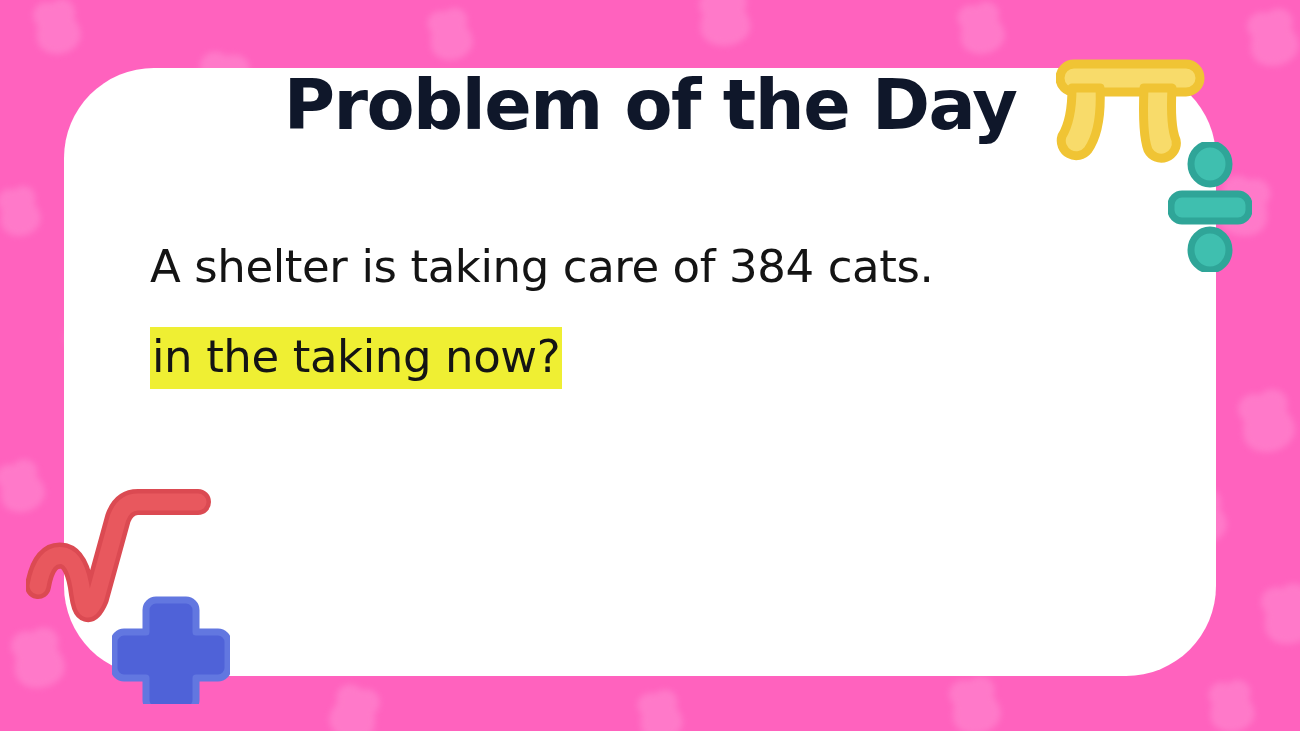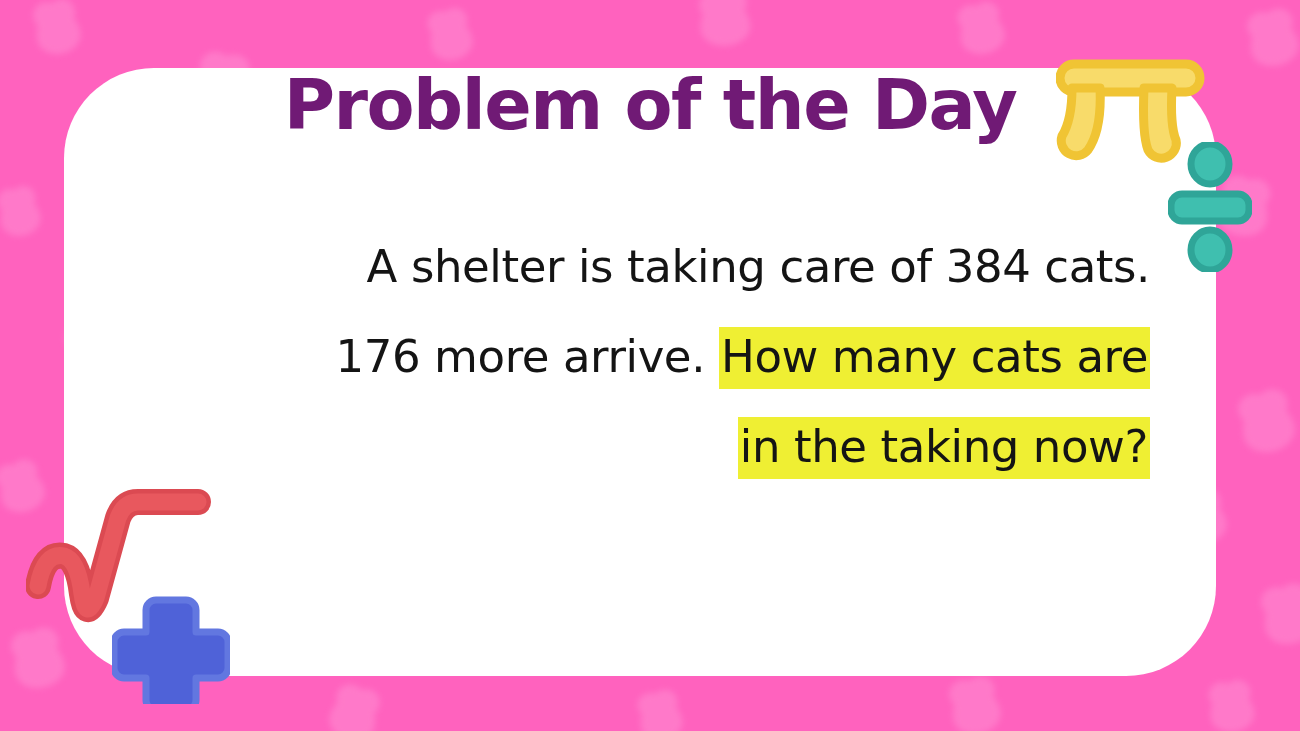--- a/index.html
+++ b/index.html
@@ -72,30 +72,30 @@
     align-items: center;
     z-index: 4;
   }
 
   #page-title {
     margin-top: 70px;
     font-family: "DejaVu Sans", sans-serif;
     font-weight: 700;
     font-size: 70px;
     letter-spacing: -1.5px;
-    color: #701a75;
+    color: #0f172a;
     line-height: 1;
     text-align: center;
     white-space: nowrap;
   }
 
   #problem-body {
     margin-top: 82px;
     width: 1000px;
-    text-align: right;
+    text-align: left;
     font-family: "DejaVu Sans", sans-serif;
     font-size: 45px;
     font-weight: 400;
     color: #141414;
     line-height: 90px;
     letter-spacing: -0.4px;
   }
   .body-line { display: block; white-space: nowrap; }
   .hl {
     background: #EFEF33;
@@ -141,21 +141,20 @@
     <div class="heart" style="left:0px;    top:470px; width:44px; height:42px; transform:rotate(-18deg);"></div>
   </div>
 
   <div id="card"></div>
 
   <div id="card-content">
     <div id="page-title">Problem of the Day</div>
 
     <div id="problem-body">
       <span class="body-line">A shelter is taking care of 384 cats.</span>
-      <span class="body-line"><span>176 more arrive. </span><span class="hl">How many cats are</span></span>
       <span class="body-line"><span class="hl">in the taking now?</span></span>
     </div>
   </div>
 
   <svg class="deco" id="pi-icon" viewBox="0 0 150 130">
     <g fill="#F8DB6A" stroke="#F0C434" stroke-width="9" stroke-linejoin="round" stroke-linecap="round">
       <path d="M18 16 H130 a14 14 0 0 1 0 28 H18 a14 14 0 0 1 0 -28 Z"></path>
       <path d="M44 40 q2 42 -12 62 a15 15 0 0 1 -26 -14 q10 -16 10 -48 Z"></path>
       <path d="M88 40 q-2 46 4 62 a15 15 0 0 0 28 -10 q-6 -14 -4 -52 Z"></path>
     </g>

